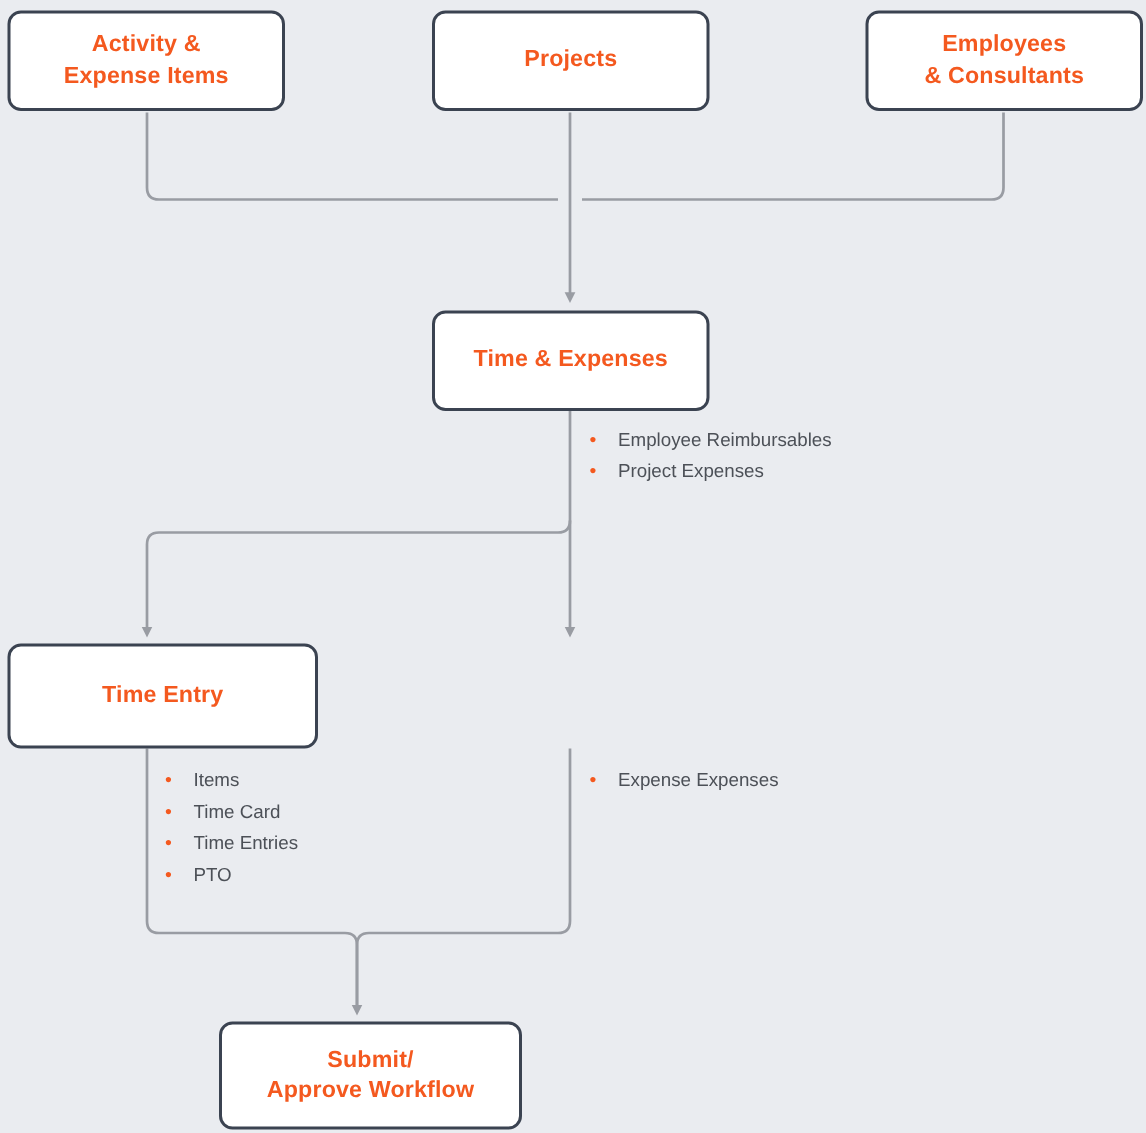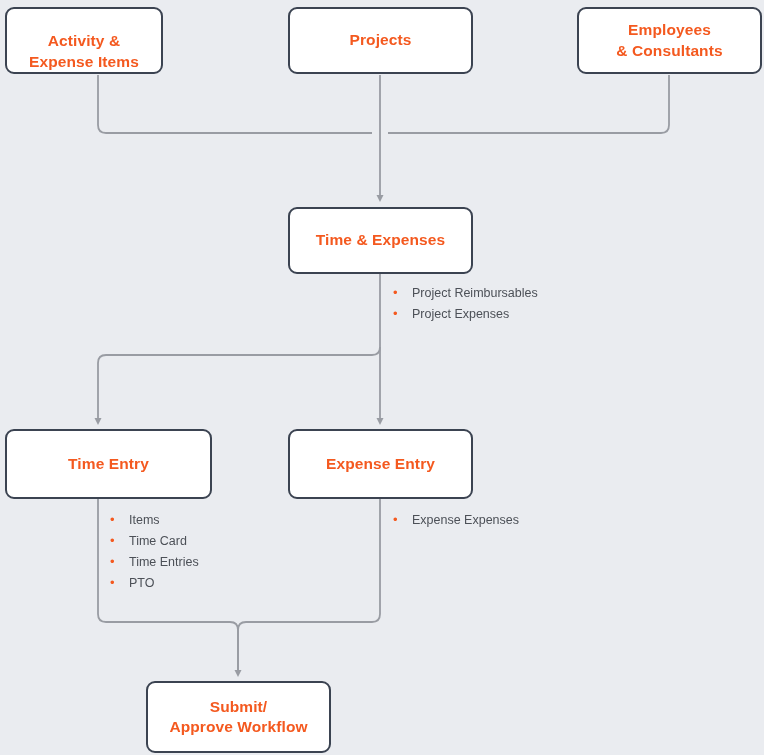--- a/index.html
+++ b/index.html
@@ -95,56 +95,53 @@
       <path d="M380,75 L380,198" marker-end="url(#arrowhead)"></path>
 
       <path d="M380,274 L380,421" marker-end="url(#arrowhead)"></path>
       <path d="M380,347 Q380,355 372,355 L106,355 Q98,355 98,363 L98,421" marker-end="url(#arrowhead)"></path>
 
       <path d="M98,499 L98,614 Q98,622 106,622 L230,622 Q238,622 238,630 L238,673"></path>
       <path d="M380,499 L380,614 Q380,622 372,622 L246,622 Q238,622 238,630 L238,673" marker-end="url(#arrowhead)"></path>
     </g>
   </svg>
 
-  <div class="node-box" style="left:5px; top:7px; width:158px; height:67px;align-items:flex-end;">
+  <div class="node-box" style="left:5px; top:7px; width:185px; height:67px;">
     <span class="node-label">Activity &amp;
 Expense Items</span>
   </div>
 
   <div class="node-box" style="left:288px; top:7px; width:185px; height:67px;justify-content:center;">
     <span class="node-label">Projects</span>
   </div>
 
   <div class="node-box" style="left:577px; top:7px; width:185px; height:67px;">
     <span class="node-label">Employees
 &amp; Consultants</span>
   </div>
 
   <div class="node-box" style="left:288px; top:207px; width:185px; height:67px;">
     <span class="node-label">Time &amp; Expenses</span>
   </div>
 
   <ul class="bullet-list" style="left:393px; top:286px;">
       <li class="bullet-item">
         <span class="bullet-dot">•</span>
-        <span class="bullet-text">Project Reimbursables</span>
+        <span class="bullet-text">Employee Reimbursables</span>
       </li>
       <li class="bullet-item">
         <span class="bullet-dot">•</span>
         <span class="bullet-text">Project Expenses</span>
       </li>
     </ul>
 
   <div class="node-box" style="left:5px; top:429px; width:207px; height:70px;">
     <span class="node-label">Time Entry</span>
   </div>
 
-  <div class="node-box" style="left:288px; top:429px; width:185px; height:70px;">
-    <span class="node-label">Expense Entry</span>
-  </div>
 
   <ul class="bullet-list" style="left:110px; top:513px;">
       <li class="bullet-item">
         <span class="bullet-dot">•</span>
         <span class="bullet-text">Items</span>
       </li>
       <li class="bullet-item">
         <span class="bullet-dot">•</span>
         <span class="bullet-text">Time Card</span>
       </li>
@@ -158,18 +155,18 @@
       </li>
     </ul>
 
   <ul class="bullet-list" style="left:393px; top:513px;">
       <li class="bullet-item">
         <span class="bullet-dot">•</span>
         <span class="bullet-text">Expense Expenses</span>
       </li>
     </ul>
 
-  <div class="node-box" style="left:146px; top:681px; width:185px; height:72px;">
+  <div class="node-box" style="left:146px; top:681px; width:202px; height:72px;">
     <span class="node-label">Submit/
 Approve Workflow</span>
   </div>
 
 </div>
 
 </body></html>

